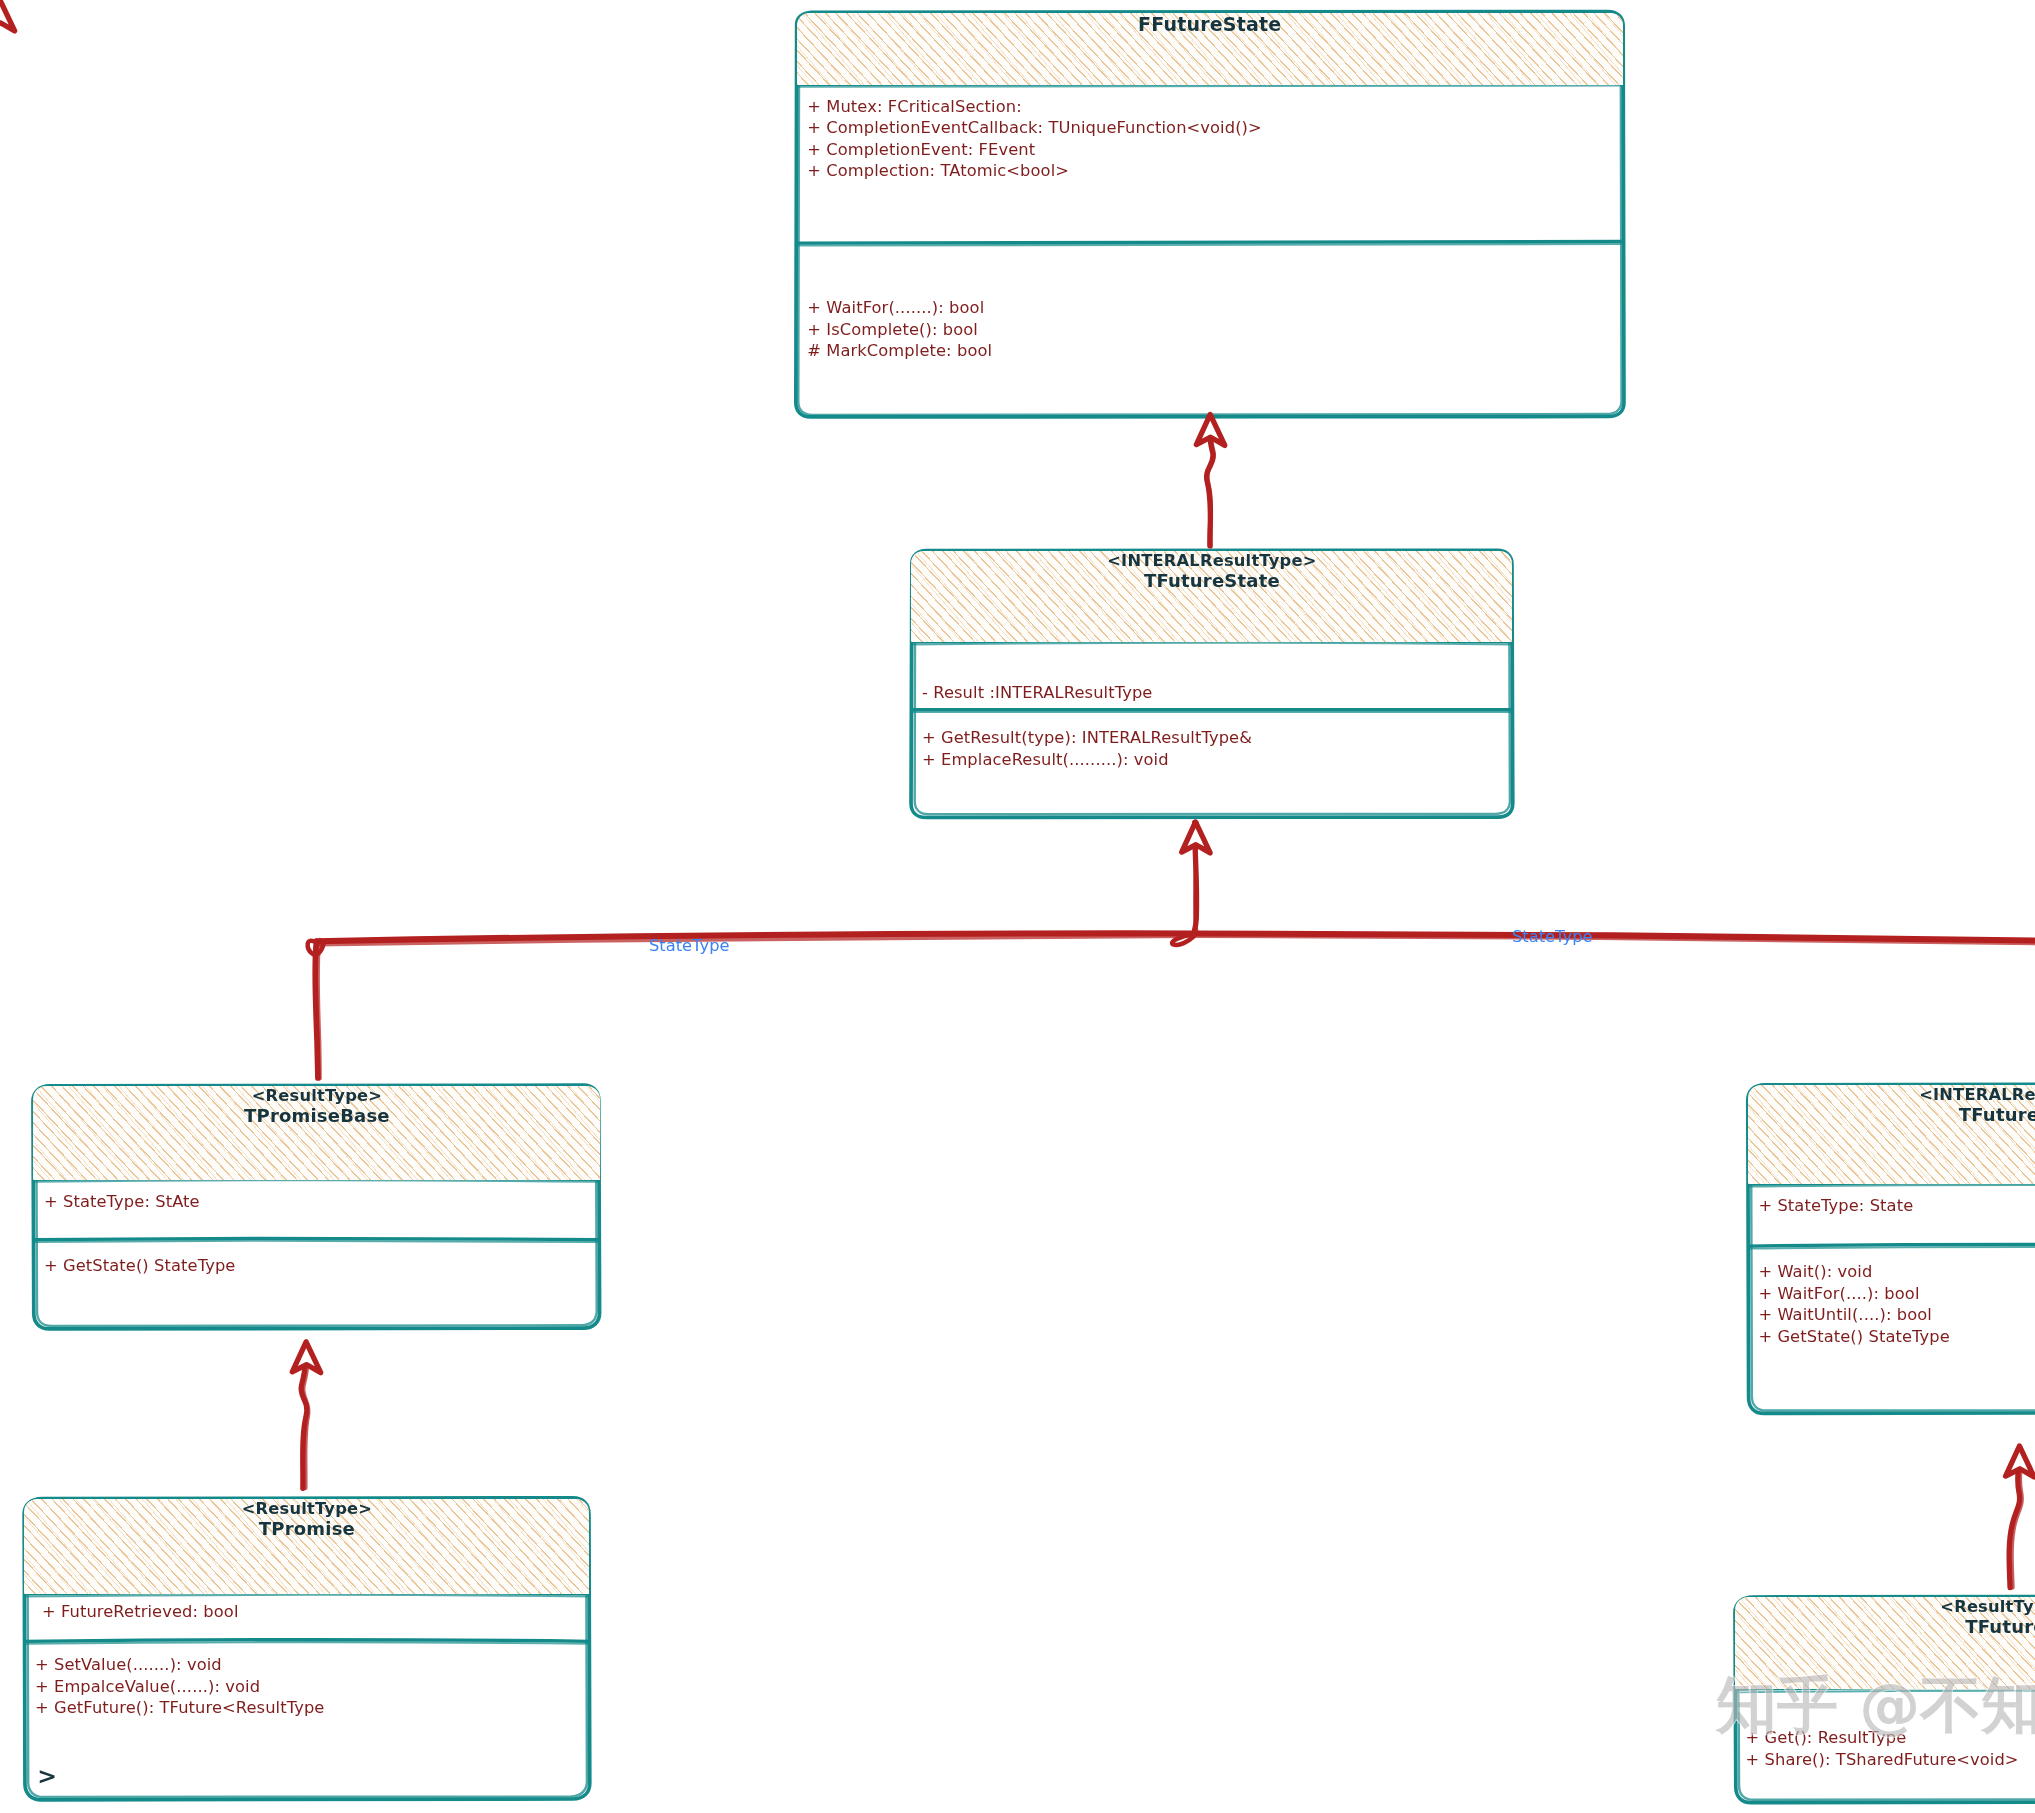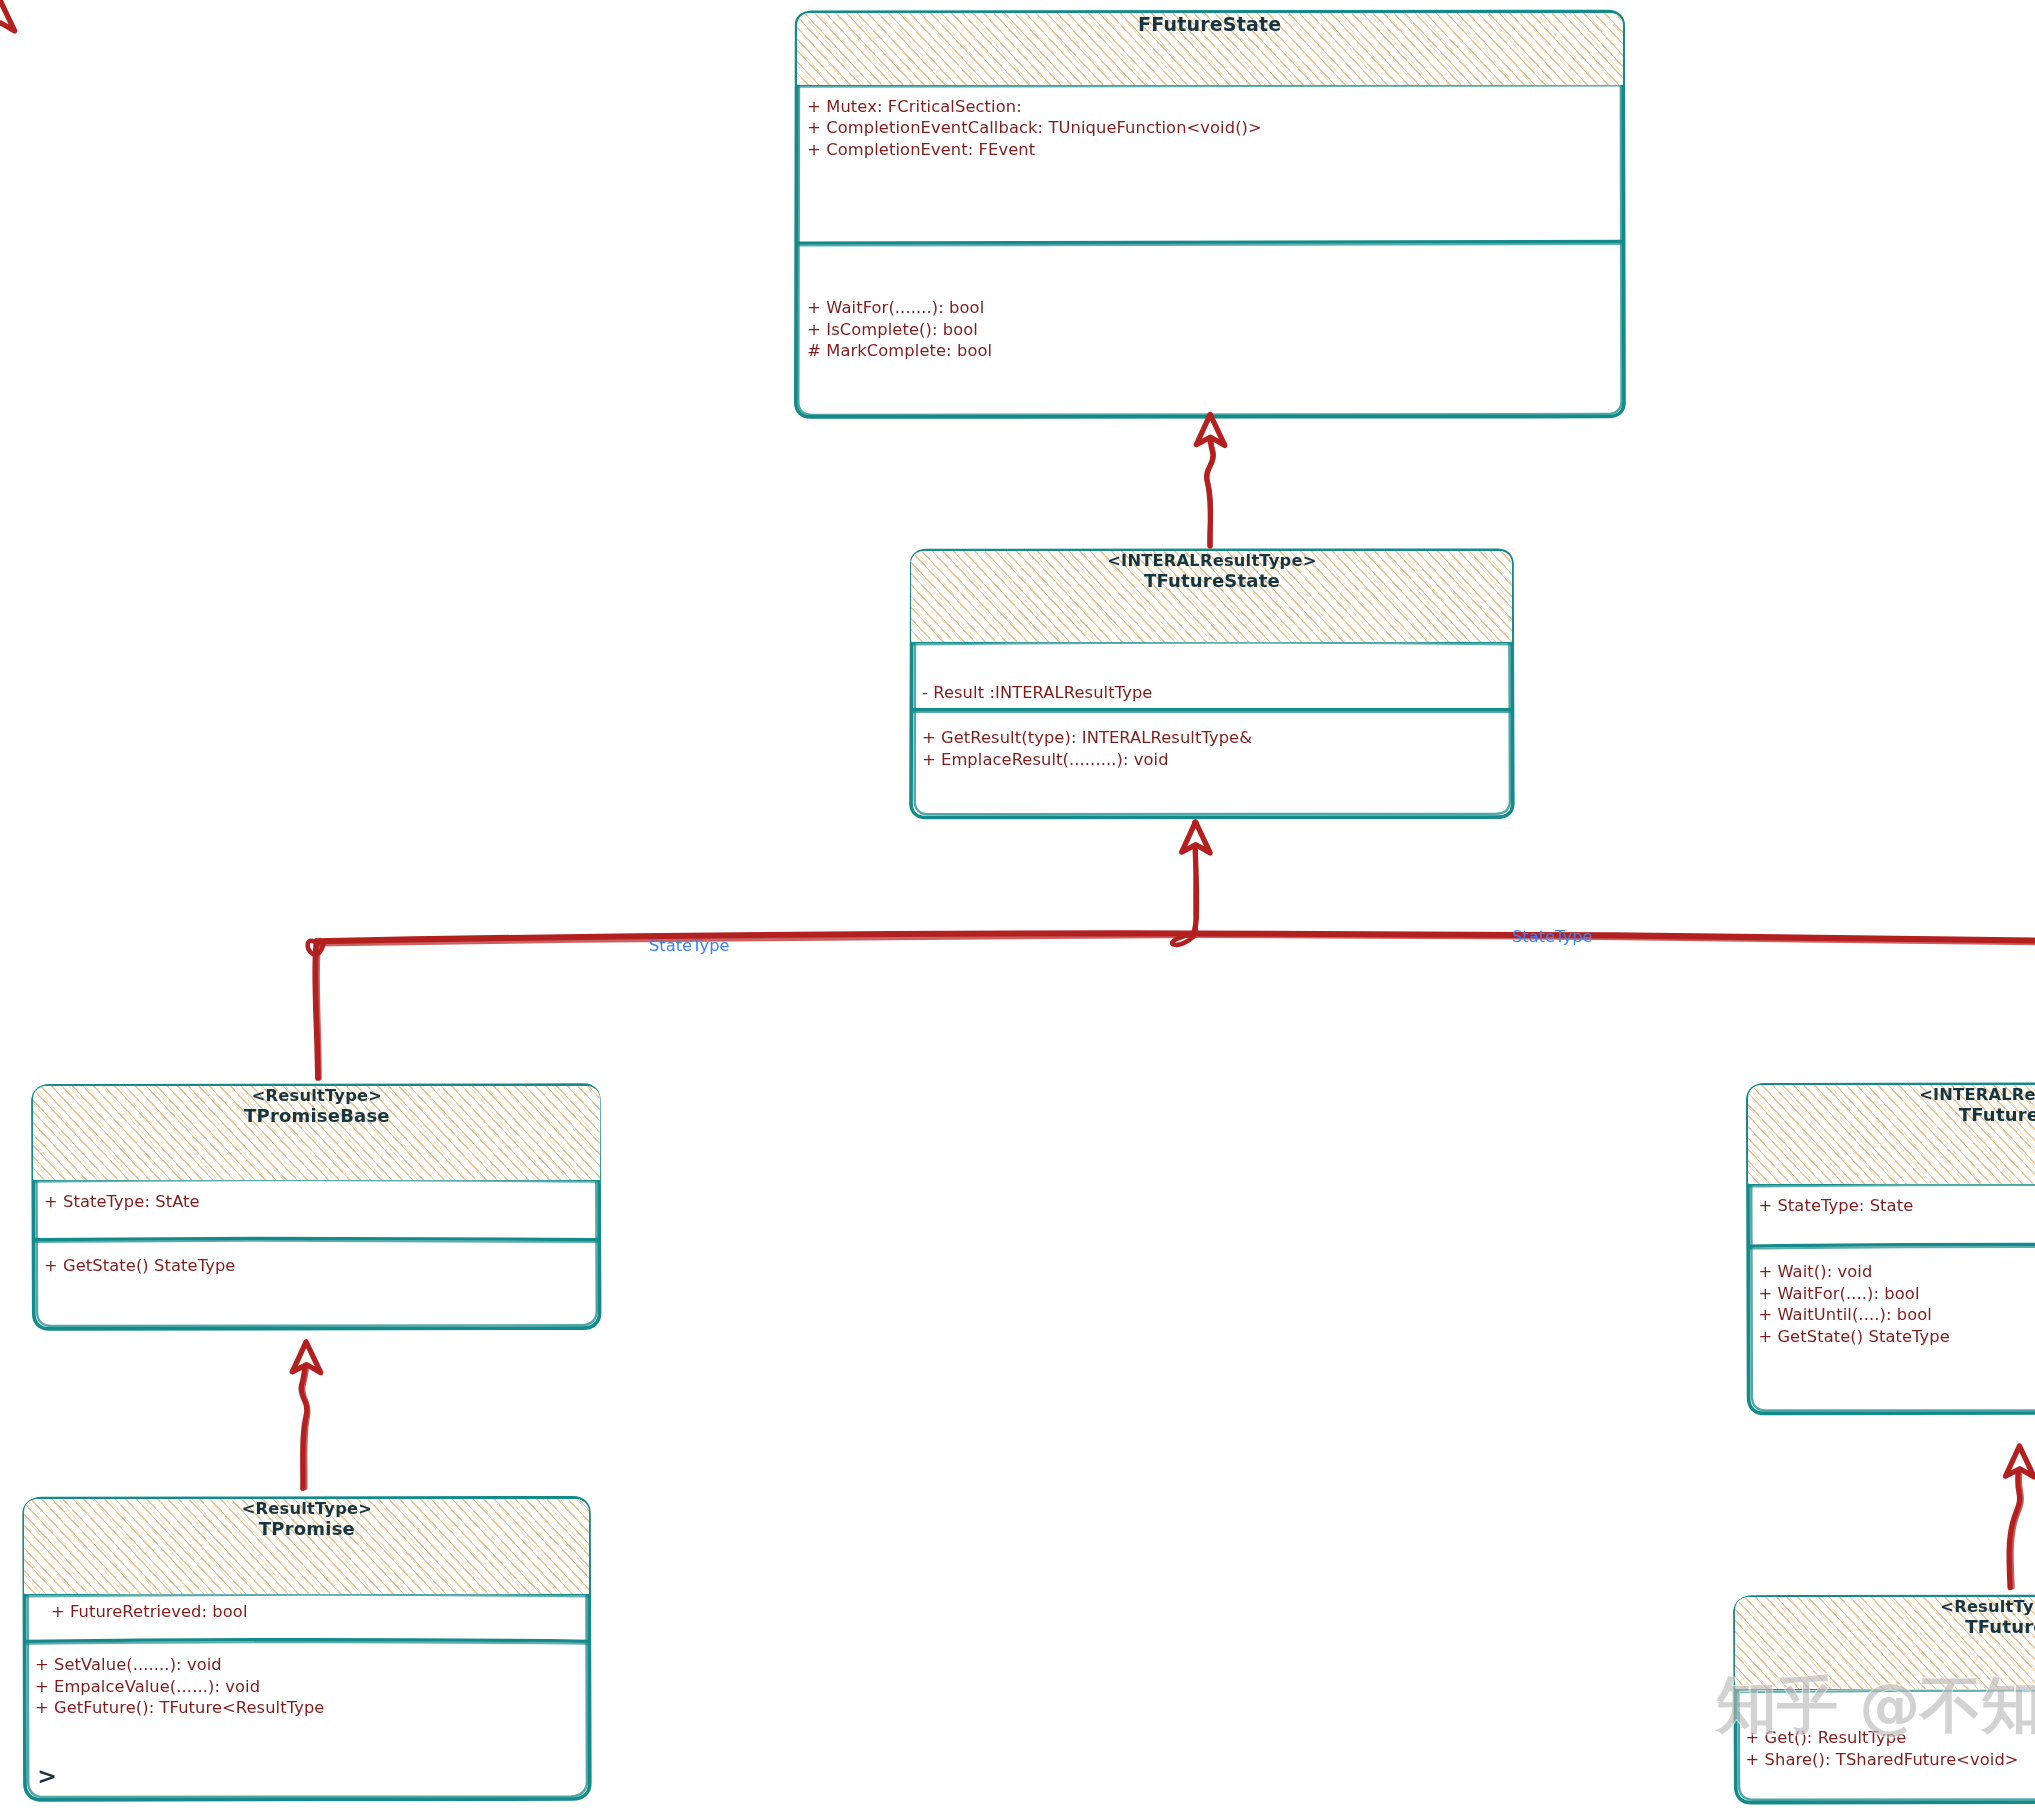--- a/index.html
+++ b/index.html
@@ -189,20 +189,21 @@
       <path d="M38,586 L2062,582" stroke="#148a8a" stroke-width="5" fill="none" opacity=".7"></path>
     </svg>
     <div class="box-inner">
       <div class="hdr single" style="position:absolute;left:14.7px;top:5.7px;width:826px;height:72px;border-radius:12.2px 12.2px 0 0;">
         <span class="hdr-line cname">FFutureState</span>
       </div>
       <div class="compart" style="position:absolute;left:14.7px;top:78px;width:826px;height:158px;">
         <div class="row">+ Mutex: FCriticalSection:</div>
         <div class="row">+ CompletionEventCallback: TUniqueFunction&lt;void()&gt;</div>
         <div class="row">+ CompletionEvent: FEvent</div>
+        <div class="row">+ Complection: TAtomic&lt;bool&gt;</div>
       </div>
       <div class="compart" style="position:absolute;left:14.7px;top:237px;width:826px;height:173px;padding-top:28px;margin-top:25px;">
         <div class="row">+ WaitFor(.......): bool</div>
         <div class="row">+ IsComplete(): bool</div>
         <div class="row"># MarkComplete: bool</div>
       </div>
     </div>
   </div>
 
   <div class="uml-box" style="left:898px;top:545px;width:627px;height:277px;">
@@ -273,21 +274,21 @@
       <path d="M20,376 C480,371 980,371 1410,376" stroke="#148a8a" stroke-width="8" fill="none"></path>
       <path d="M22,382 C480,377 980,377 1406,382" stroke="#148a8a" stroke-width="5" fill="none" opacity=".7"></path>
 
       <text x="52" y="726" font-size="58" font-weight="700" fill="#16353f" font-family="DejaVu Sans, sans-serif">&gt;</text>
     </svg>
     <div class="box-inner">
       <div class="hdr" style="position:absolute;left:8.1px;top:10.6px;width:565px;height:95px;border-radius:13px 13px 0 0;">
         <span class="hdr-line tmpl">&lt;ResultType&gt;</span>
         <span class="hdr-line cname">TPromise</span>
       </div>
-      <div class="compart" style="position:absolute;left:24px;top:107px;width:565px;height:46px;padding-top:5.7px;">
+      <div class="compart" style="position:absolute;left:15px;top:107px;width:565px;height:46px;padding-top:5.7px;">
         <div class="row">+ FutureRetrieved: bool</div>
       </div>
       <div class="compart" style="position:absolute;left:8.1px;top:154px;width:565px;height:157px;padding-top:12.2px;">
         <div class="row">+ SetValue(.......): void</div>
         <div class="row">+ EmpalceValue(......): void</div>
         <div class="row">+ GetFuture(): TFuture&lt;ResultType</div>
       </div>
     </div>
   </div>
 

